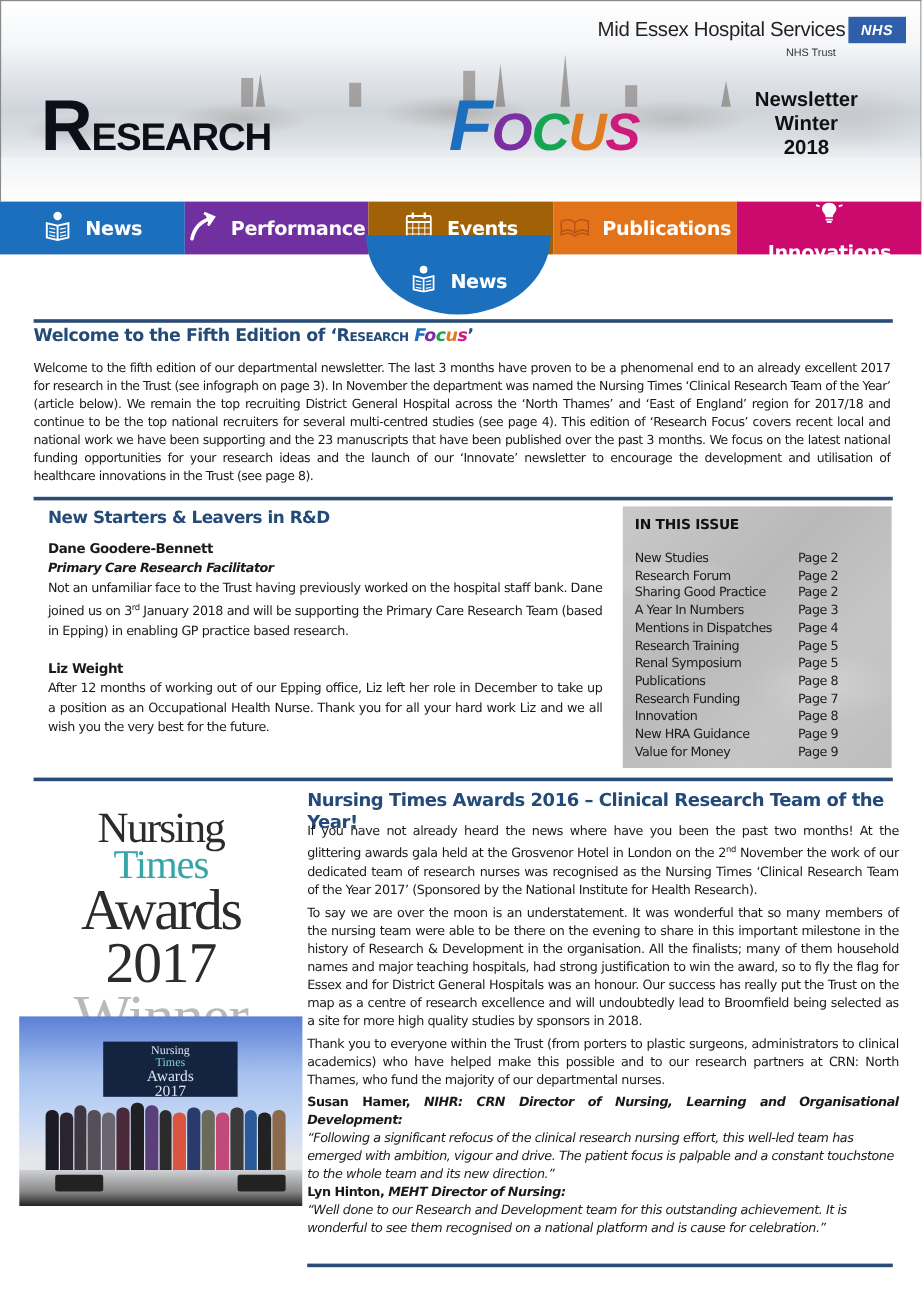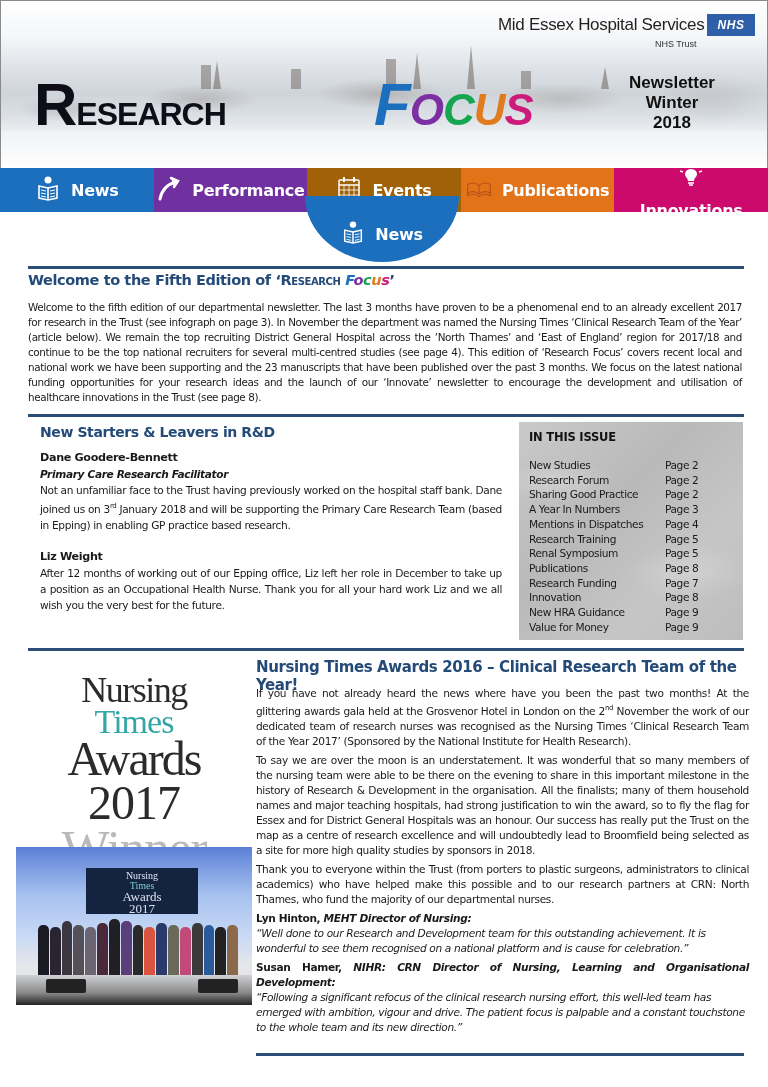--- a/index.html
+++ b/index.html
@@ -325,22 +325,22 @@
   <div class="stage"></div>
   <div class="spk" style="left:30px"></div>
   <div class="spk" style="left:182px"></div>
 </div>
 
 <h2 class="section-title awards-title">Nursing Times Awards 2016 – Clinical Research Team of the Year!</h2>
 <div class="para awards-body">
   <p><span>If you have not already heard the news where have you been the past two months! At the glittering awards gala held at the Grosvenor Hotel in London on the 2</span><sup style="font-size:7px">nd</sup><span> November the work of our dedicated team of research nurses was recognised as the Nursing Times ‘Clinical Research Team of the Year 2017’ (Sponsored by the National Institute for Health Research).</span></p>
   <p>To say we are over the moon is an understatement. It was wonderful that so many members of the nursing team were able to be there on the evening to share in this important milestone in the history of Research &amp; Development in the organisation. All the finalists; many of them household names and major teaching hospitals, had strong justification to win the award,  so to fly the flag for Essex and for District General Hospitals was an honour. Our success has really put the Trust on the map as a centre of research excellence and will undoubtedly lead to Broomfield being selected as a site for more high quality studies by sponsors in 2018.</p>
   <p>Thank you to everyone within the Trust (from porters to plastic surgeons, administrators to clinical academics) who have helped make this possible and to our research partners at CRN: North Thames, who fund the majority of our departmental nurses.</p>
+  <div>
+    <div class="quote-head"><span>Susan Hamer</span>, <em>NIHR: CRN Director of Nursing, Learning and Organisational Development:</em></div>
+    <div class="quote">“Following a significant refocus of the clinical research nursing effort, this well-led team has emerged with ambition, vigour and drive. The patient focus is palpable and a constant touchstone to the whole team and its new direction.”</div>
+  </div>
   <div style="margin-bottom:4px;">
     <div class="quote-head"><span>Lyn Hinton</span>, <em>MEHT Director of Nursing:</em></div>
     <div class="quote">“Well done to our Research and Development team for this outstanding achievement. It is wonderful to see them recognised on a national platform and is cause for celebration.”</div>
   </div>
-  <div>
-    <div class="quote-head"><span>Susan Hamer</span>, <em>NIHR: CRN Director of Nursing, Learning and Organisational Development:</em></div>
-    <div class="quote">“Following a significant refocus of the clinical research nursing effort, this well-led team has emerged with ambition, vigour and drive. The patient focus is palpable and a constant touchstone to the whole team and its new direction.”</div>
-  </div>
 </div>
 <div class="rule" style="left:256px;top:1053px;width:488px;"></div>
 
 </body></html>

